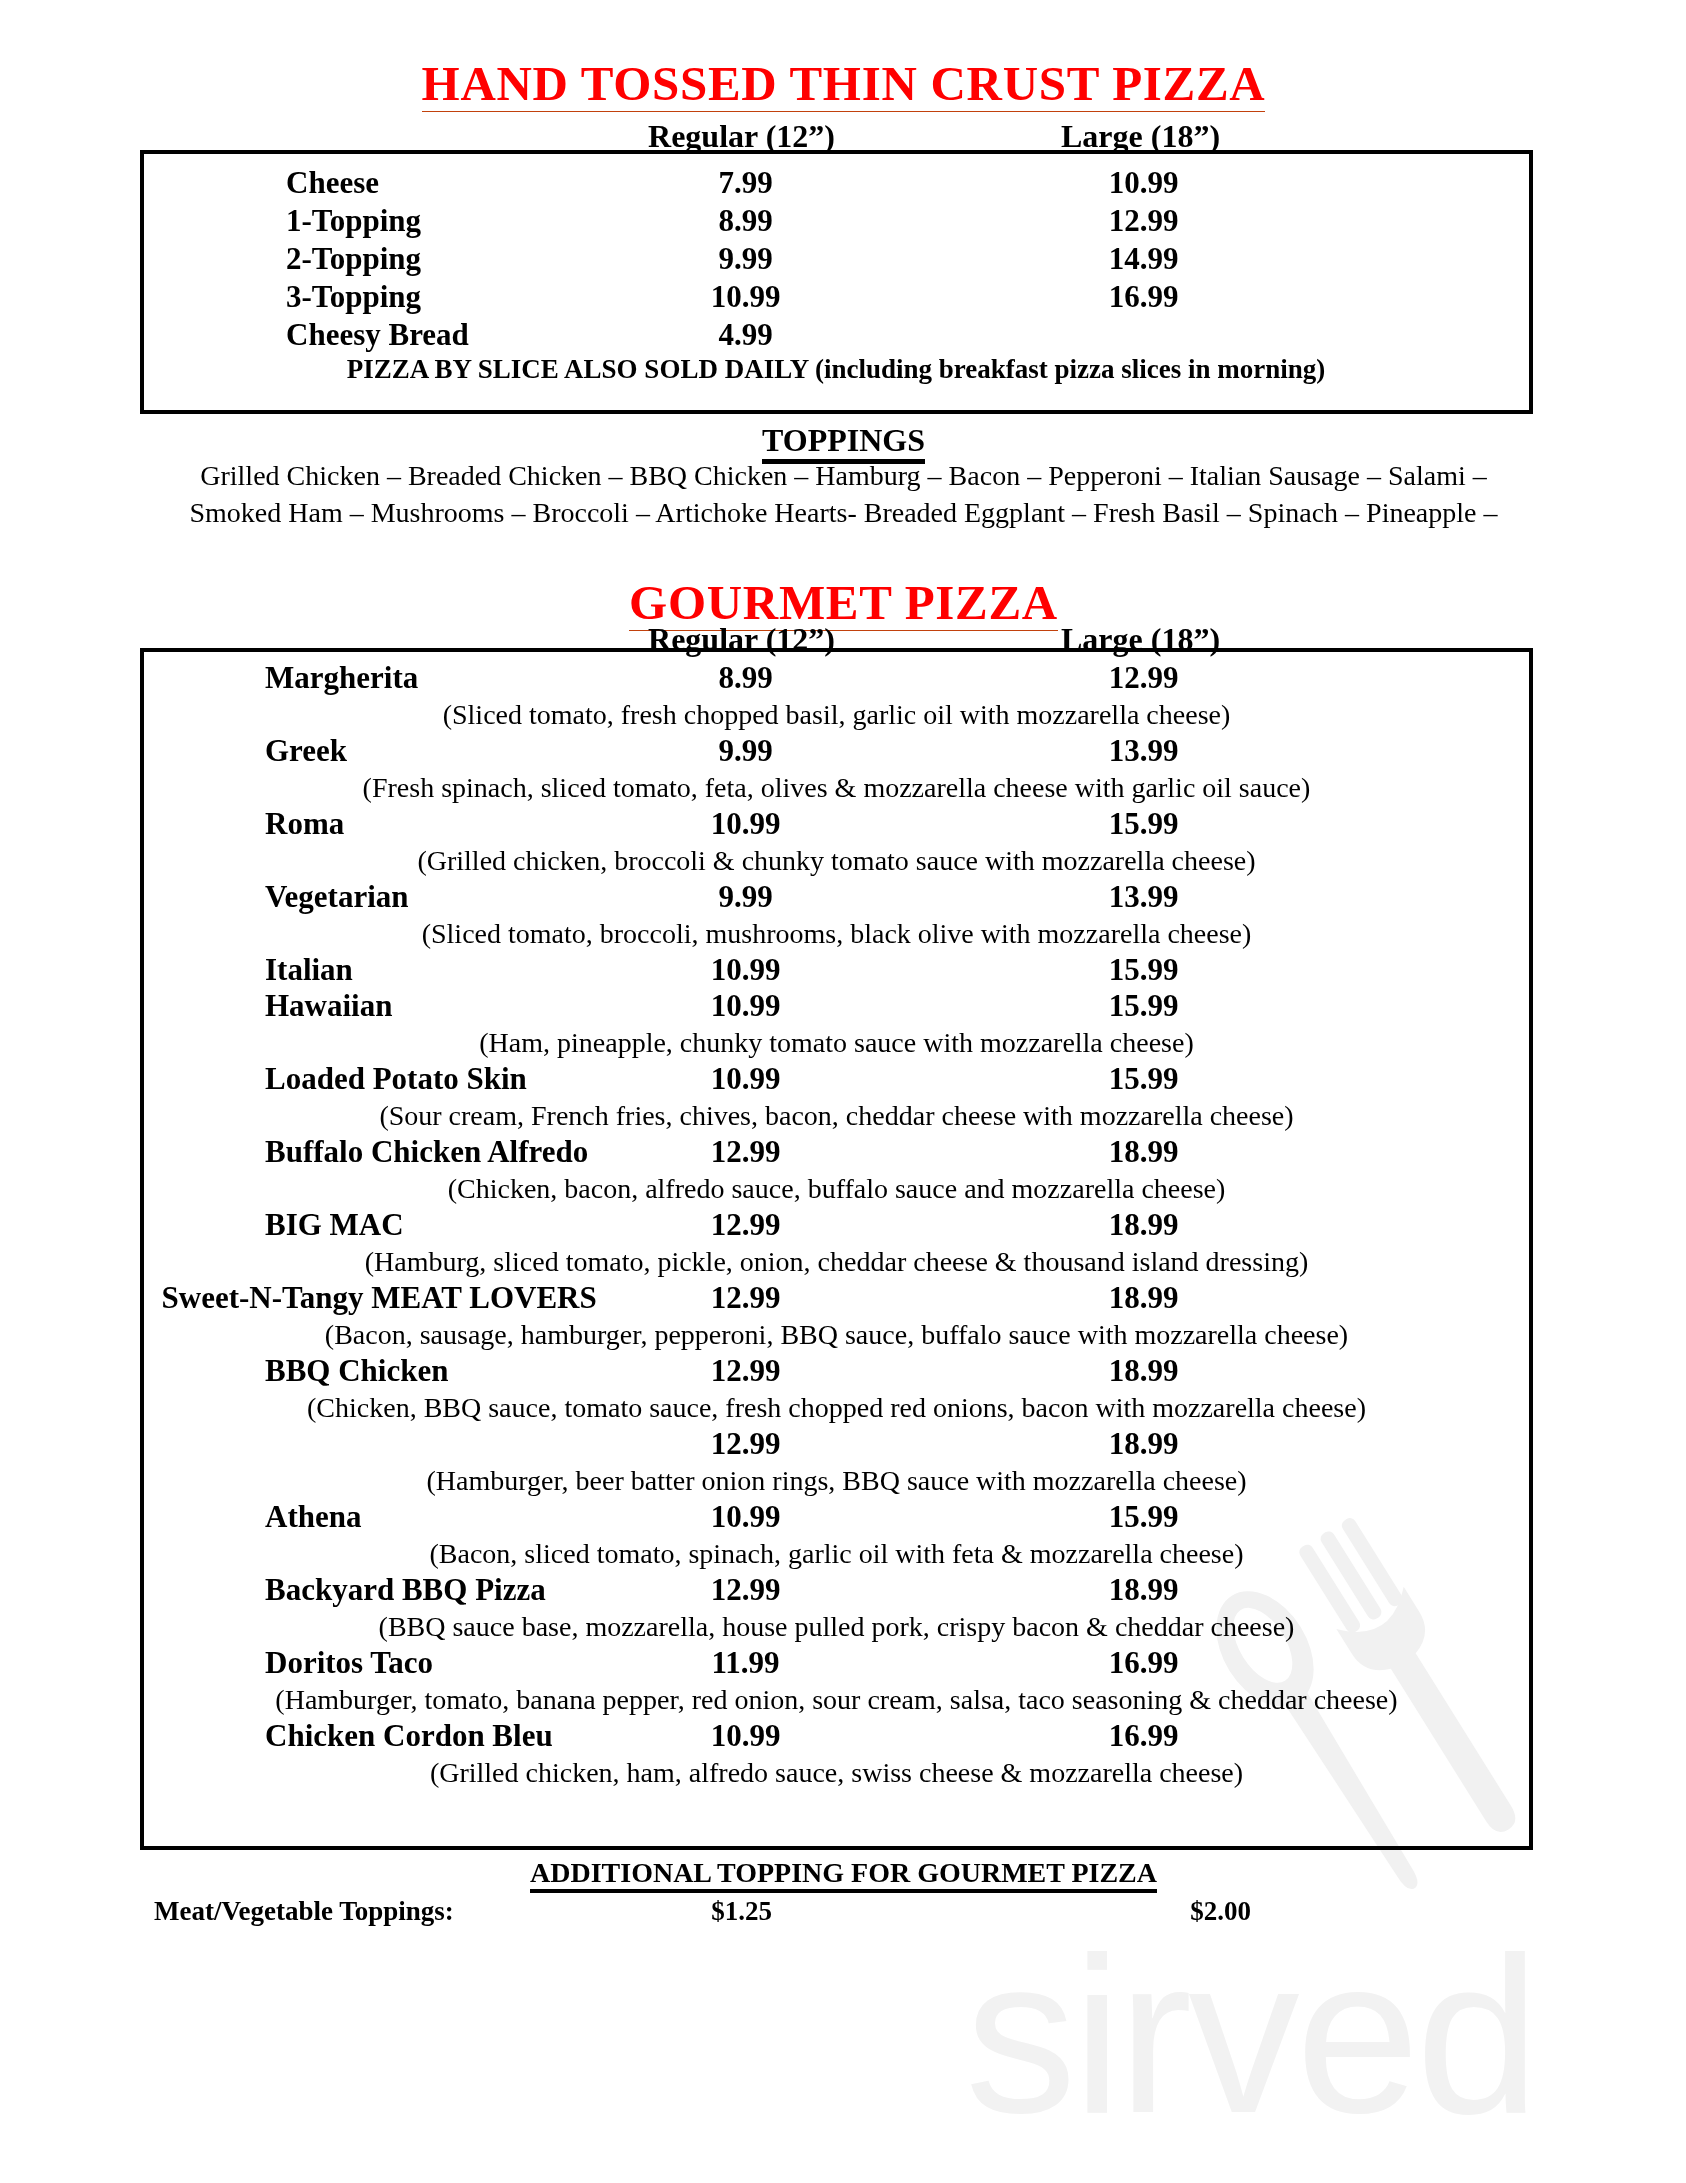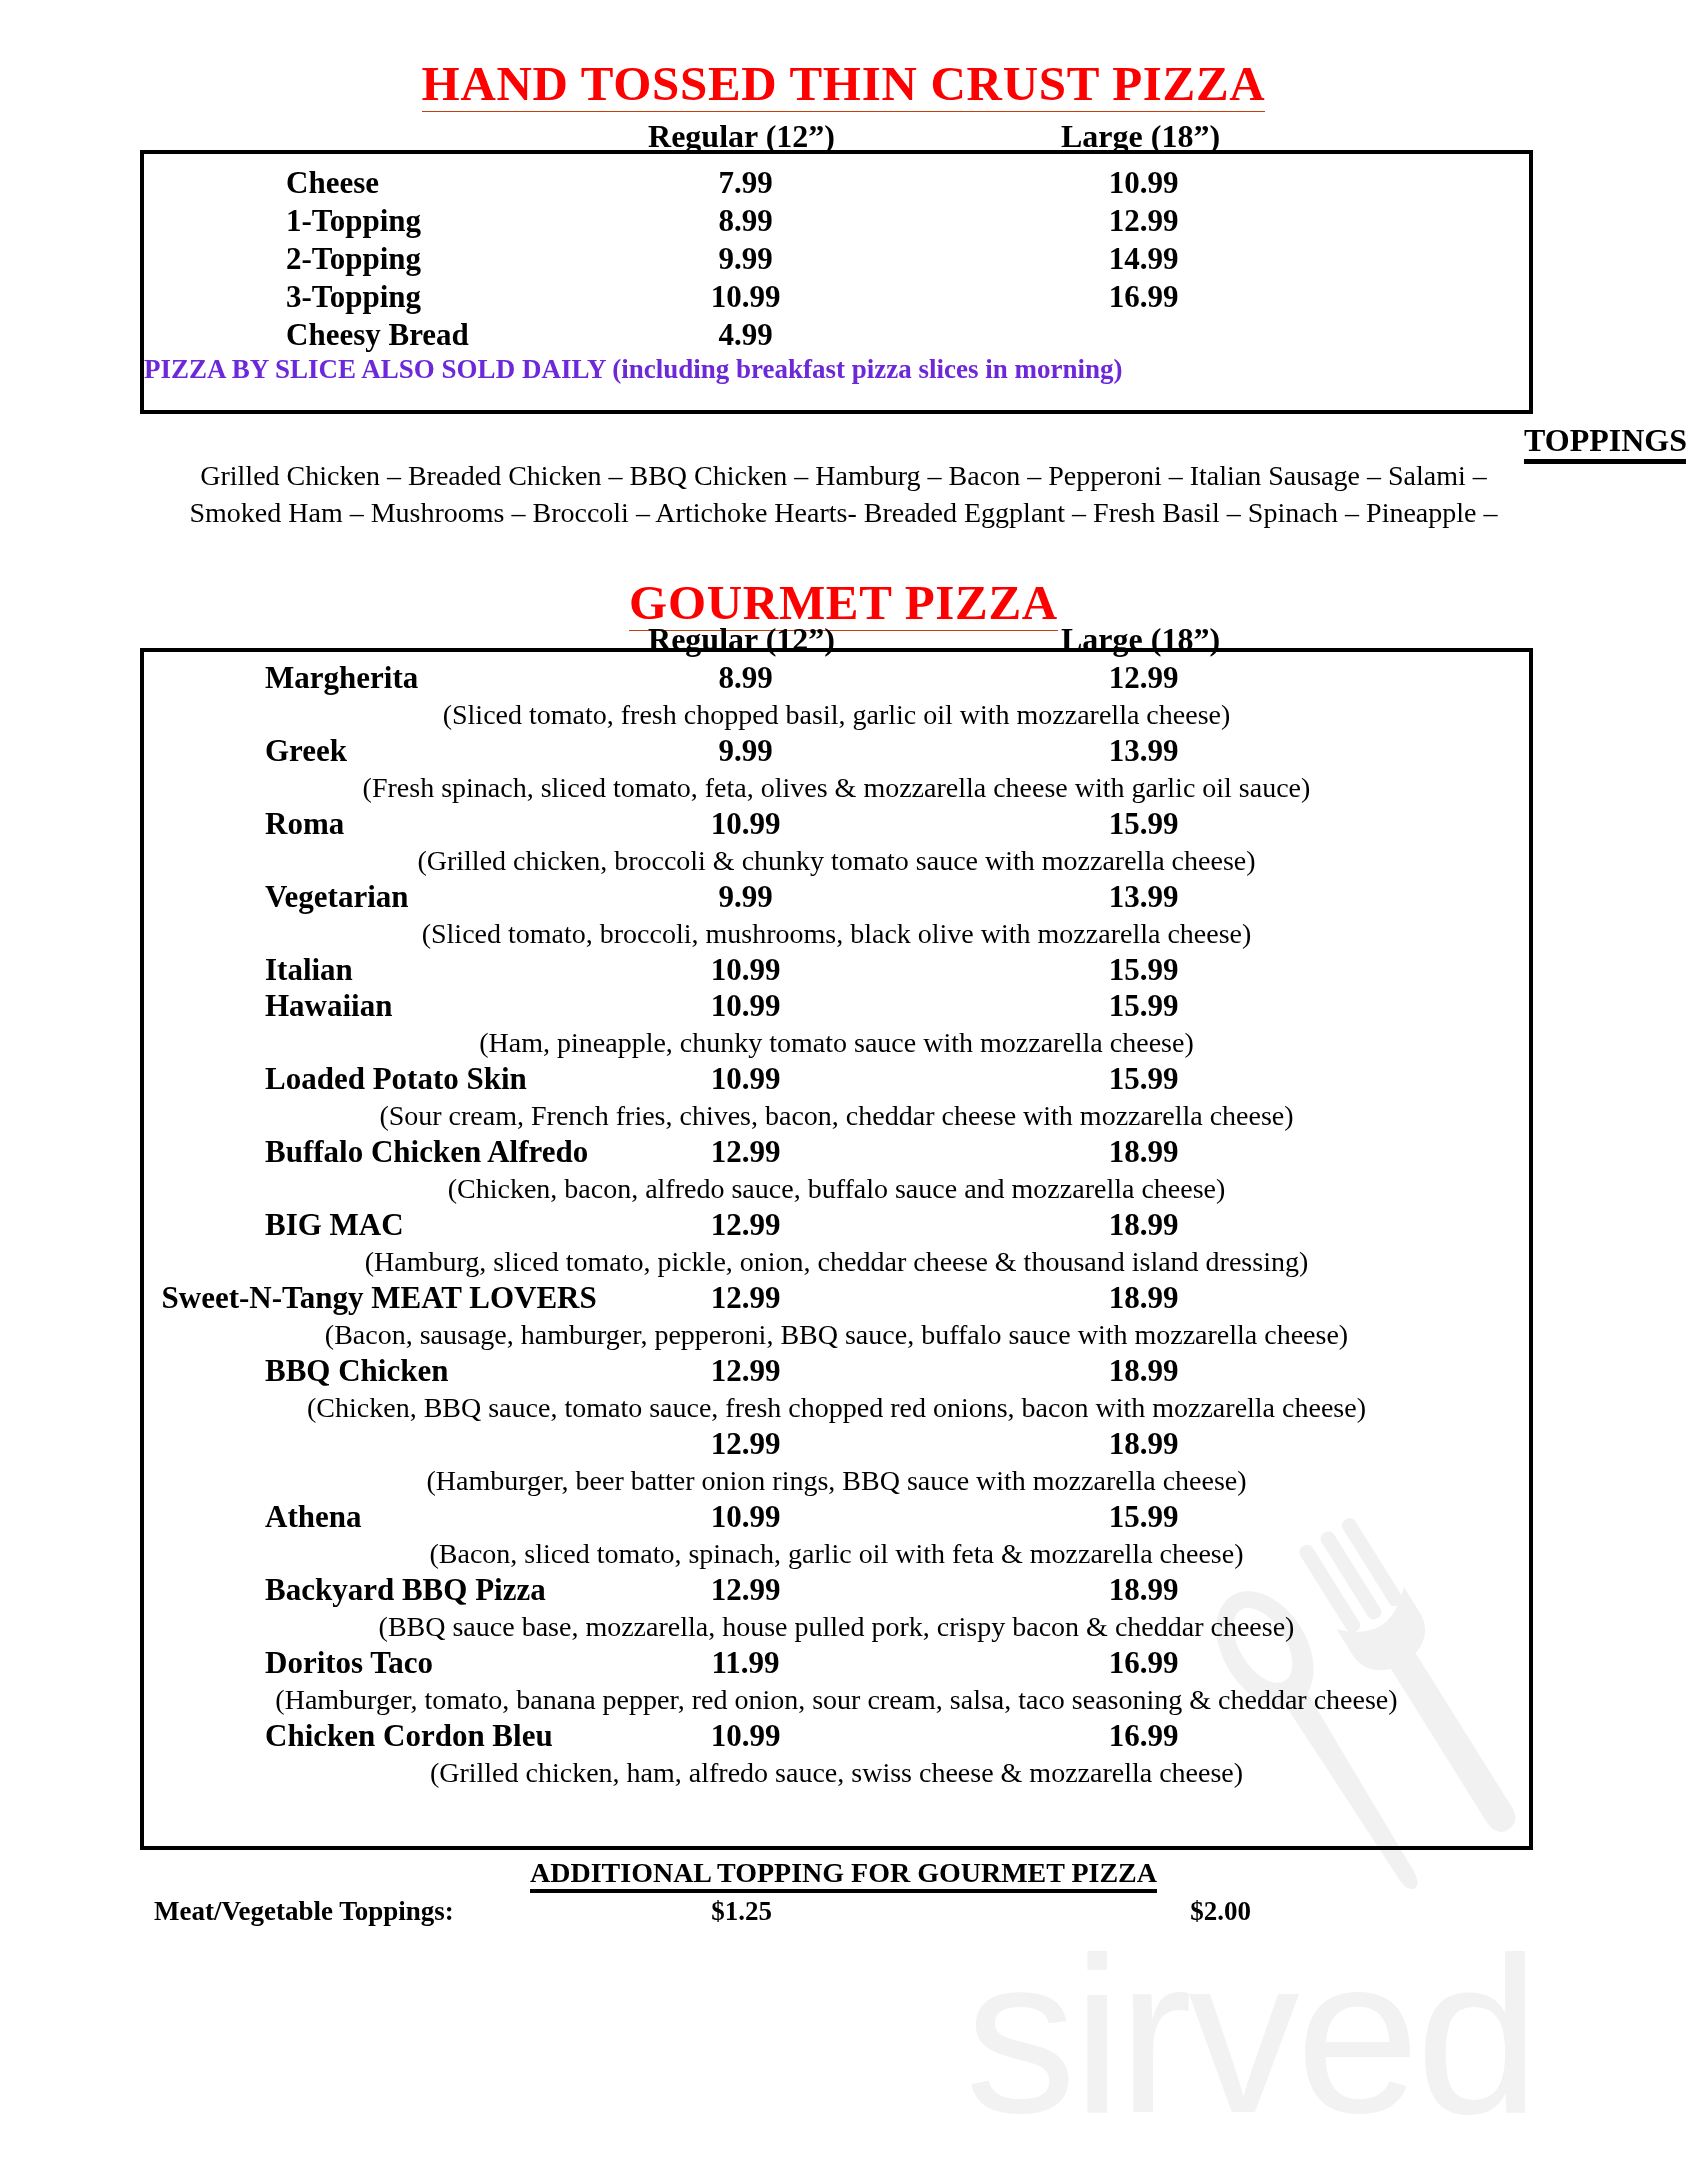--- a/index.html
+++ b/index.html
@@ -97,29 +97,30 @@
   .basic-row .bname{position:absolute;left:142px;}
   .basic-row .breg{position:absolute;left:487px;width:229px;text-align:center;}
   .basic-row .blrg{position:absolute;left:885px;width:229px;text-align:center;}
 
   #basic-rows{padding-top:10.8px;}
 
   .slice-note{
     position:absolute;
     left:0;width:1384px;
     top:200px;
-    color:#6d28d9;
+    text-align:center;
+    color:#000000;
     font-weight:bold;
     font-size:27px;
   }
 
   
   #toppings-head{
     position:absolute;left:0;top:422px;width:1687px;
-    text-align:right;
+    text-align:center;
     font-size:32px;font-weight:bold;
   }
   #toppings-head span{border-bottom:5.4px solid #000;padding-bottom:0.7px;}
   .toppings-line{
     position:absolute;left:0;width:1687px;
     text-align:center;
     font-size:28px;
   }
   #tl0{top:460px;}
   #tl1{top:497px;}

